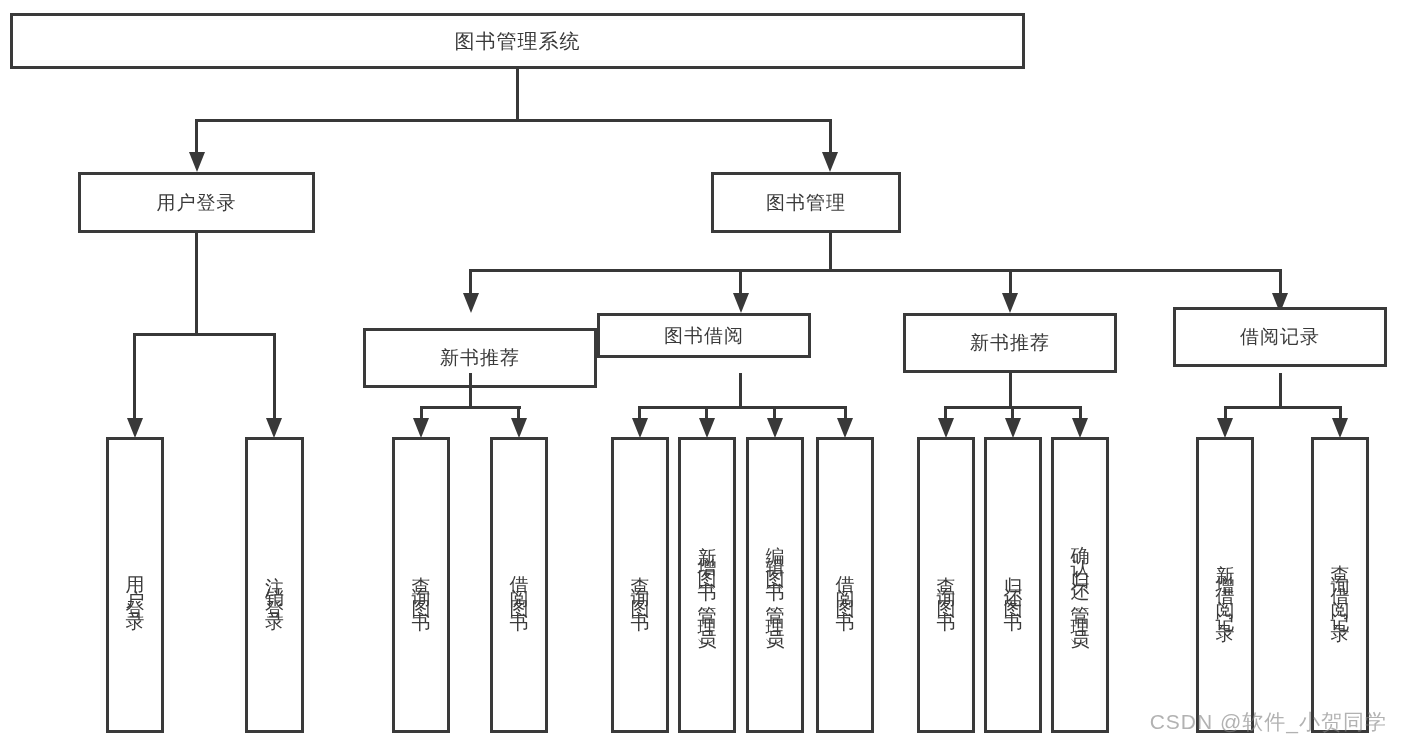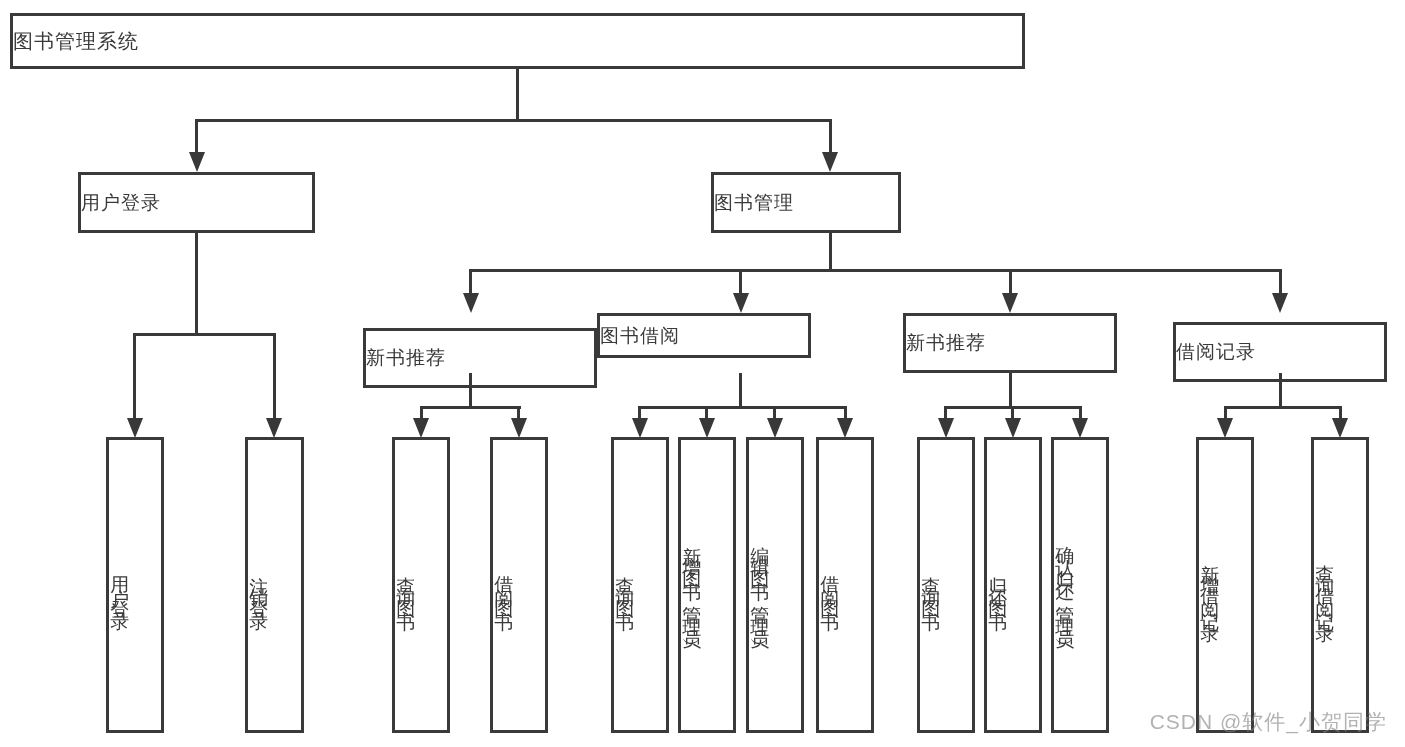--- a/index.html
+++ b/index.html
@@ -10,21 +10,21 @@
     font-family:"Liberation Sans","DejaVu Sans",sans-serif;
     overflow:hidden;
   }
   .box{
     position:absolute;
     box-sizing:border-box;
     border:3px solid #3a3a3a;
     background:#ffffff;
     display:flex;
     align-items:center;
-    justify-content:flex-start;
+    justify-content:center;
     color:#3a3a3a;
     font-size:19px;
     letter-spacing:1px;
   }
   .leaf .vtext{
     writing-mode:vertical-rl;
     text-orientation:mixed;
     letter-spacing:12px;
     font-size:19px;
     line-height:1.15;
@@ -92,21 +92,21 @@
 
   <div class="box" style="left:363px;top:328px;width:234px;height:60px;">
     <span>新书推荐</span>
   </div>
   <div class="box" style="left:597px;top:313px;width:214px;height:45px;">
     <span>图书借阅</span>
   </div>
   <div class="box" style="left:903px;top:313px;width:214px;height:60px;">
     <span>新书推荐</span>
   </div>
-  <div class="box" style="left:1173px;top:322px;width:214px;height:60px;">
+  <div class="box" style="left:1173px;top:307px;width:214px;height:60px;">
     <span>借阅记录</span>
   </div>
 
   <div class="vline" style="left:469px;top:373px;height:36px;"></div>
   <div class="hline" style="left:420px;top:406px;width:101px;"></div>
   <div class="vline" style="left:420px;top:406px;height:14px;"></div>
   <div class="arrow" style="left:413px;top:418px;"></div>
   <div class="vline" style="left:517px;top:406px;height:14px;"></div>
   <div class="arrow" style="left:511px;top:418px;"></div>
 

